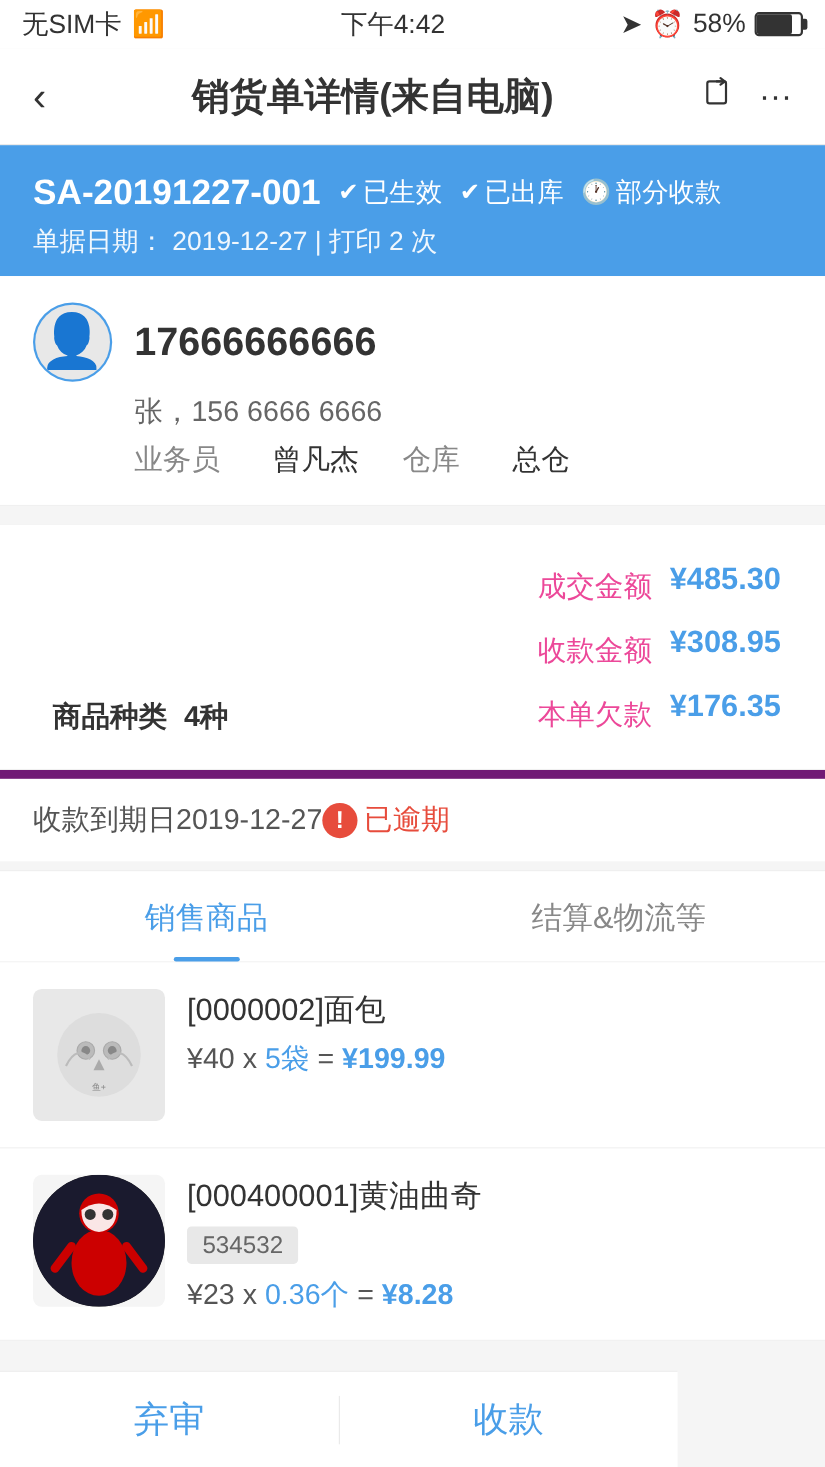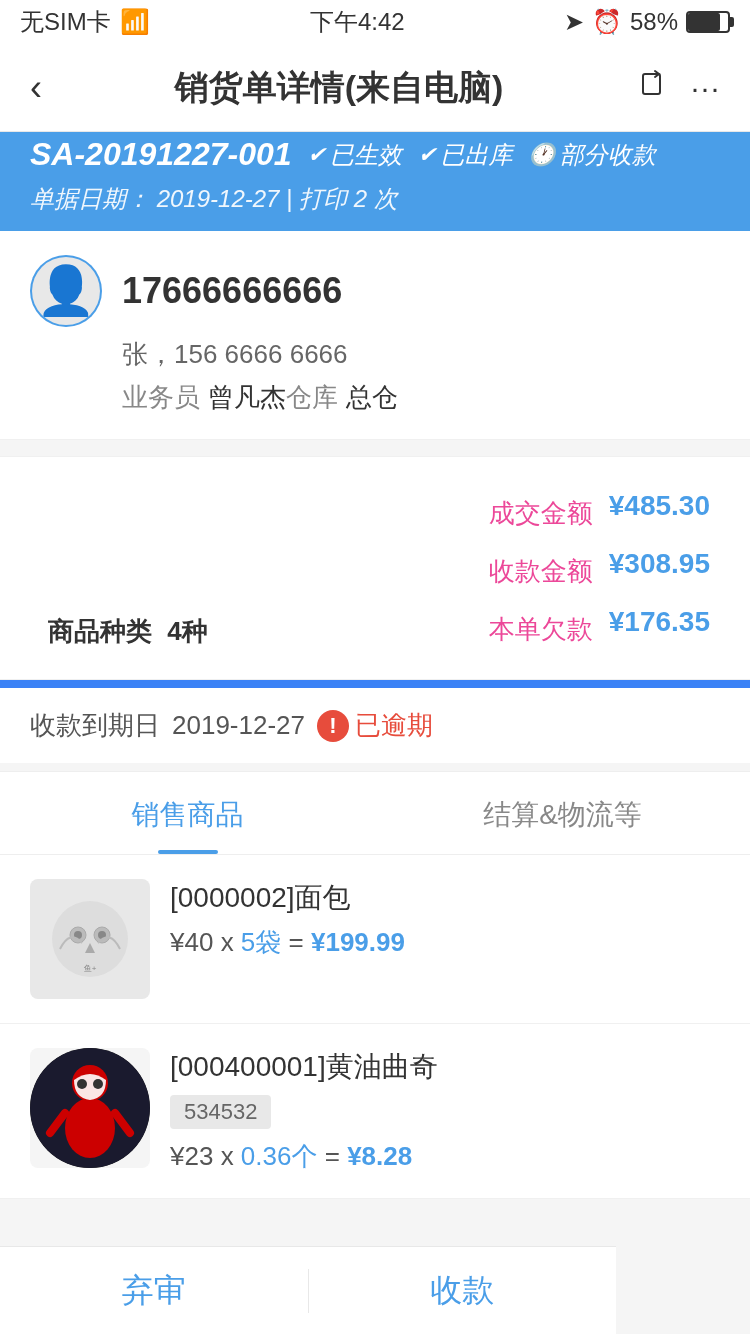--- a/index.html
+++ b/index.html
@@ -75,22 +75,21 @@
     }
     .nav-icon {
       font-size: 30px;
       color: #333;
     }
 
     
     .order-banner {
       width: 750px;
       background: #4A9EE8;
-      padding: 4px 30px 16px;
-      font-style: italic;
+      padding: 24px 30px 16px;
     }
     .order-id-row {
       display: flex;
       align-items: center;
       gap: 16px;
       margin-bottom: 10px;
     }
     .order-id {
       font-size: 32px;
       font-weight: 700;
@@ -147,20 +146,21 @@
     }
     .customer-sub {
       font-size: 26px;
       color: #666;
       margin-left: 92px;
       margin-bottom: 8px;
     }
     .customer-info-row {
       display: flex;
       align-items: center;
+      gap: 40px;
       margin-left: 92px;
       margin-top: 6px;
     }
     .info-label { font-size: 26px; color: #888; }
     .info-value { font-size: 26px; color: #333; font-weight: 500; margin-left: 8px; }
 
     
     .summary-section {
       background: #fff;
       padding: 24px 40px;
@@ -182,24 +182,24 @@
       margin-bottom: 8px;
     }
     .amount-label { font-size: 26px; color: #ec4899; margin-top: 15px; }
     .amount-value { font-size: 28px; color: #4A9EE8; font-weight: 600; }
 
     
     .due-section {
       background: #fff;
       padding: 20px 30px;
       margin-top: 0;
-      border-top: 8px solid #3b82f6;
-      display: flex;
-      align-items: center;
-      gap: 12px;
+      border-top: 8px solid #701a75;
+      display: flex;
+      align-items: center;
+      gap: 0;
       font-size: 26px;
       color: #555;
     }
     .overdue-badge {
       display: inline-flex; align-items: center; gap: 6px;
       color: #e74c3c;
       font-size: 26px;
       font-weight: 500;
     }
     .overdue-icon {

